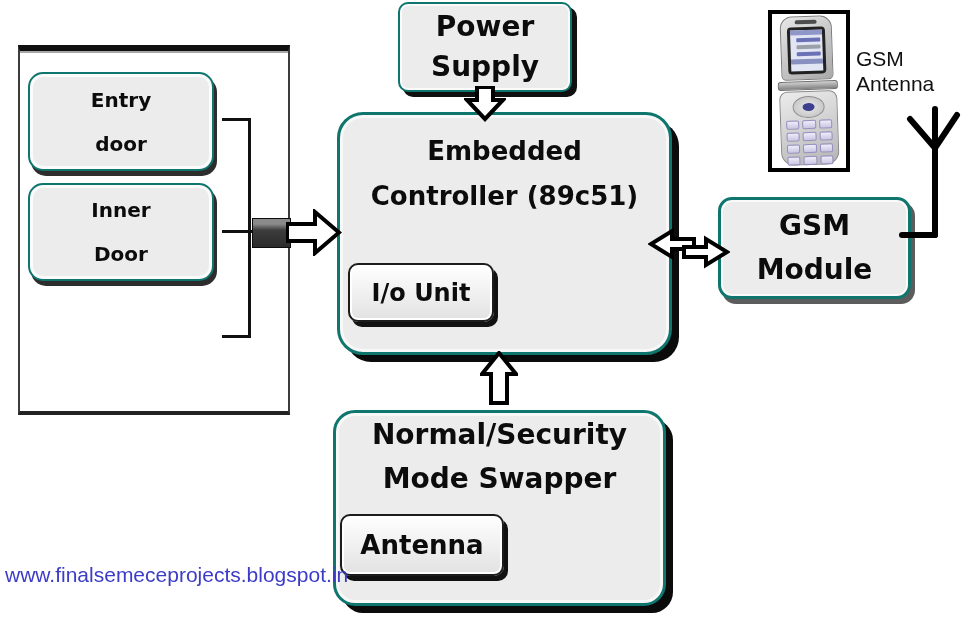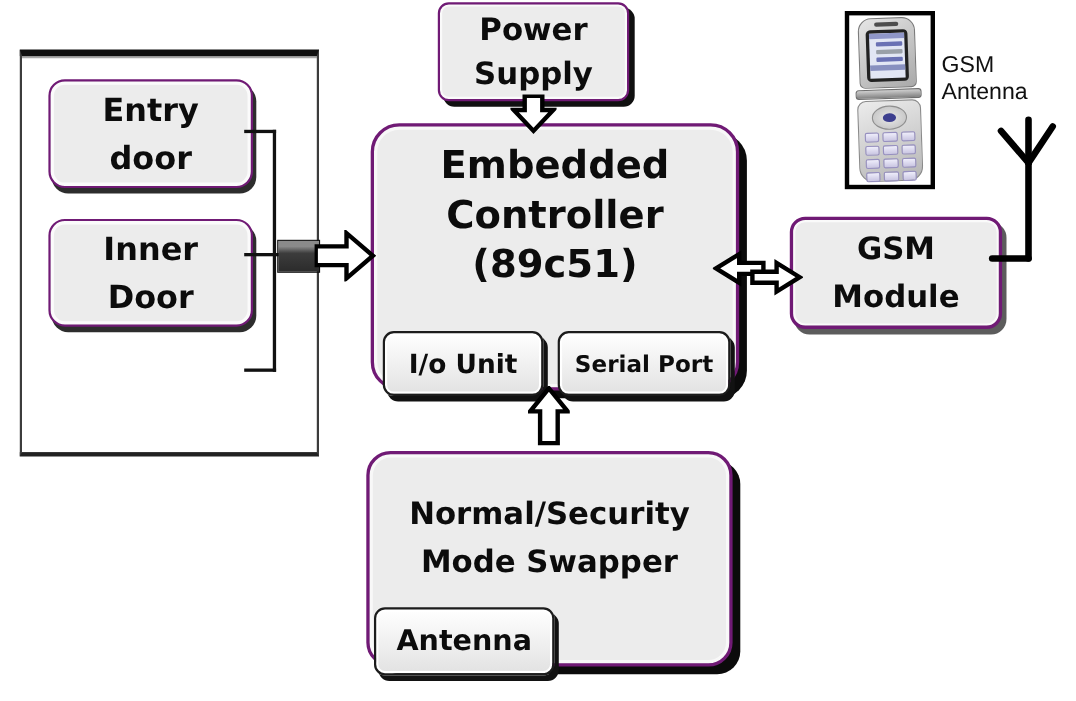--- a/index.html
+++ b/index.html
@@ -1,49 +1,49 @@
 <!DOCTYPE html>
 <html><head>
 <meta charset="utf-8">
 <style>
   html,body{margin:0;padding:0;background:#fff;}
   .stage{position:relative;width:978px;height:637px;background:#ffffff;overflow:hidden;
          font-family:"DejaVu Sans","Liberation Sans",sans-serif;}
 
   
-  .mbox{position:absolute;background:#ececec;border:3px solid #701a75;
+  .mbox{position:absolute;background:#ececec;border:3px solid #0f766e;
         box-shadow:4px 5px 0 #1d1d1d, inset 0 0 0 2px #fafafa;
         display:flex;align-items:center;justify-content:center;text-align:center;
         white-space:pre-line;font-weight:bold;color:#0c0c0c;}
   .btn{position:absolute;background:linear-gradient(#ffffff,#e2e2e2);
        border:2px solid #1c1c1c;border-radius:10px;
        box-shadow:4px 5px 0 #121212, inset 0 0 0 2px #ffffff;
        display:flex;align-items:center;justify-content:center;text-align:center;
-       font-weight:bold;color:#0c0c0c;margin-top:38px;}
+       font-weight:bold;color:#0c0c0c;}
 
   
   .sensor-panel{position:absolute;left:18px;top:45px;width:268px;height:360px;
         background:#ffffff;border:2px solid #3c3c3c;border-top:6px solid #101010;
         border-bottom:4px solid #222;box-shadow:inset 0 2px 0 #a8a8a8;}
-  .sensor-box{left:44px;width:182px;border-radius:15px;border-width:2px;
+  .sensor-box{left:28px;width:182px;border-radius:15px;border-width:2px;
         box-shadow:3px 5px 0 #2d2d2d, inset 0 0 0 3px #fbfbfb;
-        font-size:29px;line-height:44px;}
+        font-size:20px;line-height:44px;}
   .wire{position:absolute;background:#111;}
   .connector-block{position:absolute;left:252px;top:218px;width:37px;height:28px;
         background:linear-gradient(#8a8a8a 0 18%, #3c3c3c 40%, #2b2b2b);
         border:1px solid #0d0d0d;z-index:3;}
   .svg-arrow{position:absolute;z-index:4;}
 
   
   .controller{left:337px;top:112px;width:335px;height:243px;border-radius:26px;
         box-shadow:8px 8px 0 -1px #0b0b0b, inset 0 0 0 3px #f8f8f8;
-        align-items:flex-start;font-size:35px;line-height:45px;padding-top:14px;box-sizing:border-box;}
+        align-items:flex-start;font-size:26px;line-height:45px;padding-top:14px;box-sizing:border-box;}
   .swapper{left:333px;top:410px;width:333px;height:196px;border-radius:22px;
         box-shadow:8px 8px 0 -1px #0b0b0b, inset 0 0 0 3px #f8f8f8;
-        align-items:flex-start;font-size:28px;line-height:44px;padding-top:32px;box-sizing:border-box;}
+        align-items:flex-start;font-size:28px;line-height:44px;padding-top:0;box-sizing:border-box;}
   .power{left:398px;top:2px;width:170px;height:86px;border-radius:10px;border-width:2px;
         font-size:28px;line-height:40px;box-shadow:5px 5px 0 #101010, inset 0 0 0 2px #fafafa;}
   .gsm{left:718px;top:197px;width:187px;height:96px;border-radius:14px;
         font-size:28px;line-height:44px;box-shadow:4px 5px 0 #5c5c5c, inset 0 0 0 2px #fafafa;}
 
   
   .phone-fig{position:absolute;left:768px;top:10px;width:74px;height:154px;
         border:4px solid #000;background:#fff;}
   .phone-body{position:absolute;left:4px;top:2px;width:64px;height:148px;transform:rotate(-2deg);}
   .phone-top{position:relative;height:62px;margin:0 6px;border:1px solid #7b7b7b;
@@ -77,21 +77,21 @@
 </style>
 </head>
 <body>
 
 <div class="stage">
 
   <div class="sensor-panel"></div>
 
   <div class="mbox sensor-box" style="top:72px;height:95px;">Entry
 door</div>
-  <div class="mbox sensor-box" style="top:183px;height:94px;margin-top:16px;">Inner
+  <div class="mbox sensor-box" style="top:183px;height:94px;">Inner
 Door</div>
 
   <div class="wire" style="left:222px;top:118px;width:29px;height:3px;"></div>
   <div class="wire" style="left:222px;top:335px;width:29px;height:3px;"></div>
   <div class="wire" style="left:248px;top:118px;width:3px;height:220px;"></div>
   <div class="wire" style="left:222px;top:230px;width:32px;height:3px;"></div>
   <div class="connector-block"></div>
 
   <svg class="svg-arrow" style="left:286px;top:209px;" width="56" height="47" viewBox="0 0 56 47">
     <polygon points="1,15 29,15 29,3 53,23.5 29,44 29,32 1,32" fill="#ffffff" stroke="#000000" stroke-width="4" stroke-linejoin="miter"></polygon>
@@ -101,21 +101,20 @@
 Supply</div>
   <svg class="svg-arrow" style="left:464px;top:86px;" width="42" height="36" viewBox="0 0 42 36">
     <polygon points="13,1 29,1 29,14 39,14 21,33 3,14 13,14" fill="#ffffff" stroke="#000000" stroke-width="4" stroke-linejoin="miter"></polygon>
   </svg>
 
   <div class="mbox controller">
     <span>Embedded
 Controller (89c51)</span>
   </div>
   <div class="btn" style="left:348px;top:263px;width:142px;height:55px;font-size:24px;">I/o Unit</div>
-  <div class="btn" style="left:507px;top:263px;width:153px;height:55px;font-size:21px;">Serial Port</div>
 
   <svg class="svg-arrow" style="left:480px;top:351px;z-index:6;" width="38" height="54" viewBox="0 0 38 54">
     <polygon points="19,2 36,23 27,23 27,52 11,52 11,23 2,23" fill="#ffffff" stroke="#000000" stroke-width="4" stroke-linejoin="miter"></polygon>
   </svg>
 
   <div class="mbox swapper">
     <span>Normal/Security
 Mode Swapper</span>
   </div>
   <div class="btn" style="left:340px;top:514px;width:160px;height:58px;font-size:26px;">Antenna</div>
@@ -171,14 +170,15 @@
             <i></i>
             <i></i>
         </div>
       </div>
     </div>
   </div>
 
   <div class="antenna-label">GSM
 Antenna</div>
 
+  <div class="footer-url">www.finalsemeceprojects.blogspot.in</div>
 
 </div>
 
 </body></html>

